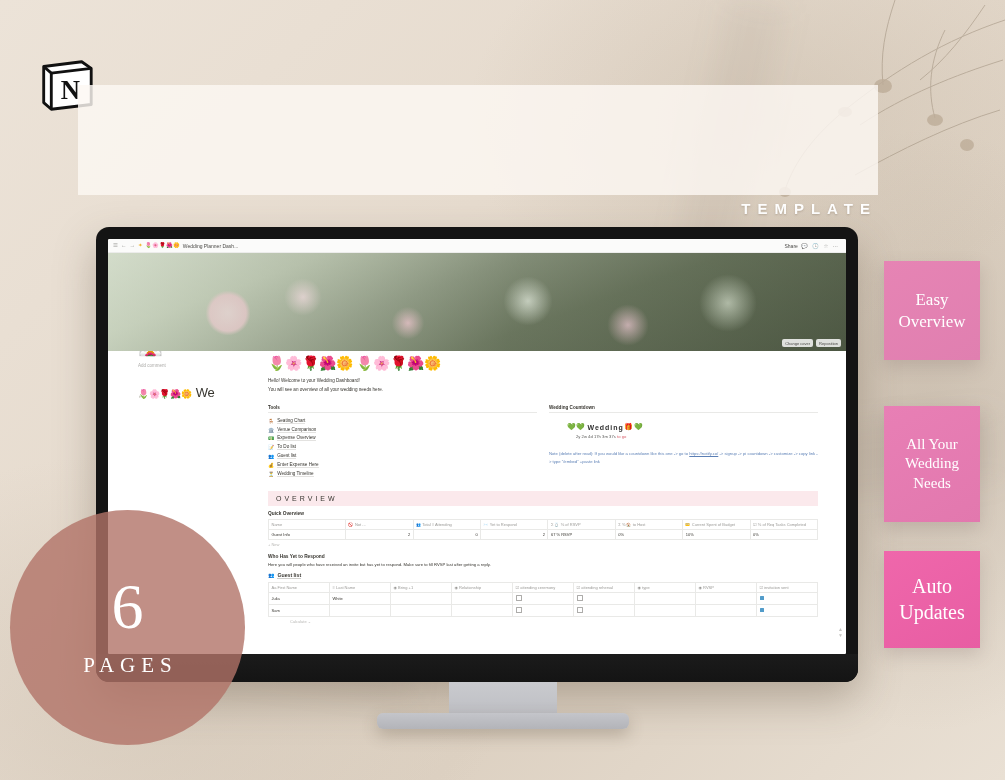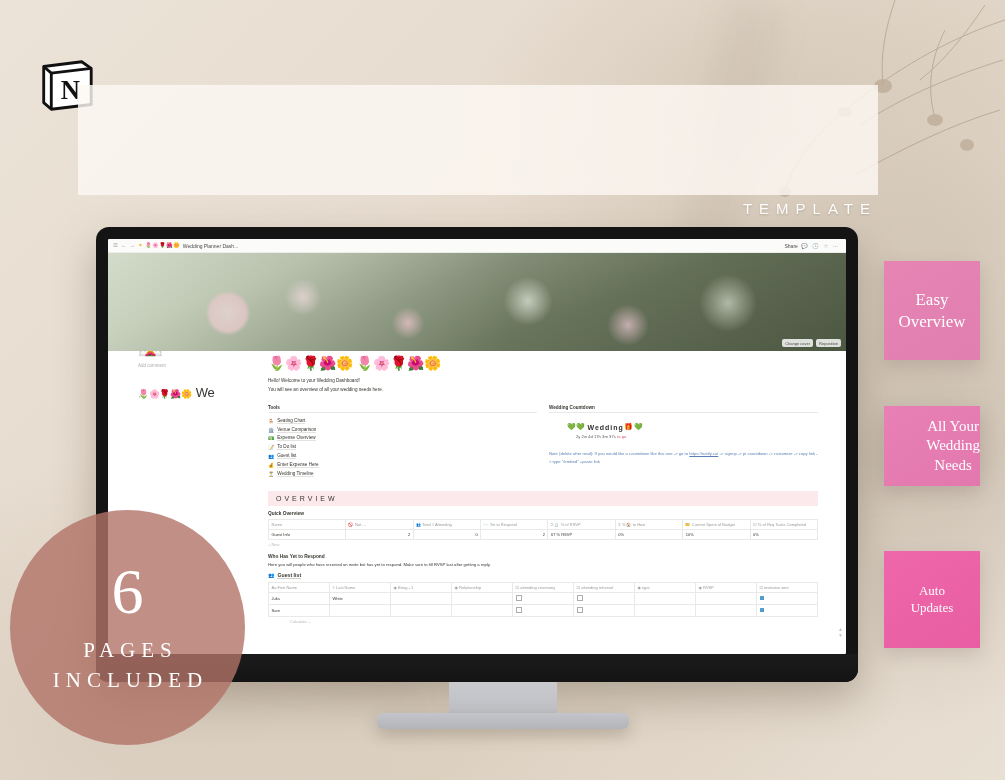--- a/index.html
+++ b/index.html
@@ -35,21 +35,21 @@
     font-size:41px;color:#c99a26;letter-spacing:17px;
     text-indent:17px;line-height:1.05;white-space:nowrap;font-weight:400;
   }
   .t-line2{
     font-family:"Liberation Serif", serif;
     font-size:41px;color:#c99a26;letter-spacing:17px;
     text-indent:17px;line-height:1.15;white-space:nowrap;font-weight:400;
   }
   .template-word{
     position:absolute;right:128px;top:200px;
-    font-size:15px;font-weight:normal;color:#ffffff;letter-spacing:7px;
+    font-size:15px;font-weight:bold;color:#ffffff;letter-spacing:7px;
     text-shadow:0 1px 2px rgba(120,105,88,0.35);
   }
 
   
   .notion-logo{
     position:absolute;left:38px;top:57px;width:57px;height:57px;
   }
 
   
   .imac{position:absolute;left:96px;top:227px;width:762px;height:455px;}
@@ -193,22 +193,22 @@
   .scroll-arrows{position:absolute;right:3px;bottom:16px;font-size:5px;color:#c6c5c2;line-height:1.1;text-align:center;}
 
   
   .badge{
     position:absolute;color:#fff;display:flex;align-items:center;justify-content:center;
     text-align:center;font-family:"Liberation Serif", serif;
     box-shadow:0 7px 16px rgba(120,95,95,0.22);
     line-height:1.28;
   }
   .badge-1{left:884px;top:261px;width:96px;height:99px;background:linear-gradient(150deg,#e684b4,#e07fb0);font-size:17px;}
-  .badge-2{left:884px;top:406px;width:96px;height:80px;background:linear-gradient(150deg,#e87fb5,#e278ae);font-size:15px;justify-content:flex-end;}
-  .badge-3{left:884px;top:551px;width:96px;height:97px;background:linear-gradient(150deg,#ef67ab,#e85da3);font-size:13px;}
+  .badge-2{left:884px;top:406px;width:96px;height:116px;background:linear-gradient(150deg,#e87fb5,#e278ae);font-size:15px;}
+  .badge-3{left:884px;top:551px;width:96px;height:97px;background:linear-gradient(150deg,#ef67ab,#e85da3);font-size:20px;}
 
   
   .circle-badge{
     position:absolute;left:10px;top:510px;width:235px;height:235px;border-radius:50%;
     background:rgba(178,115,104,0.80);
     display:flex;flex-direction:column;align-items:center;justify-content:center;
     color:#fff;font-family:"Liberation Serif", serif;
   }
   .cb-num{font-size:64px;line-height:0.95;font-weight:400;}
   .cb-l1{font-size:21px;letter-spacing:6px;text-indent:6px;margin-top:16px;}
@@ -470,14 +470,13 @@
 <div class="badge badge-3">
   <div>
     <div>Auto</div>
     <div>Updates</div>
   </div>
 </div>
 
 <div class="circle-badge">
   <div class="cb-num">6</div>
   <div class="cb-l1">PAGES</div>
-  <div class="cb-l2">INCLUDED</div>
 </div>
 
 </body></html>

